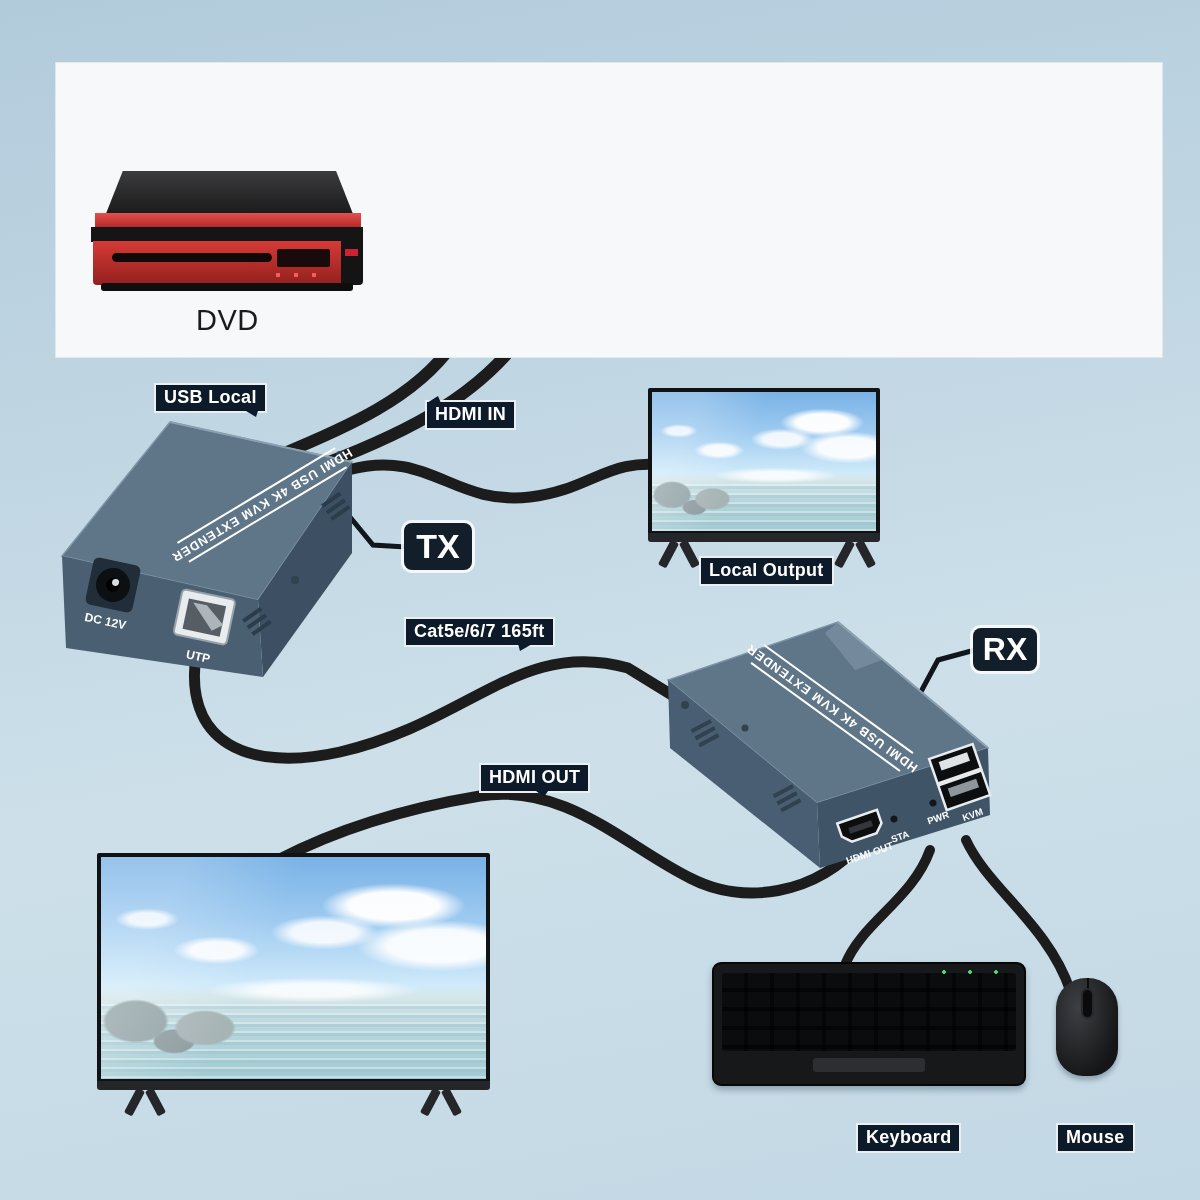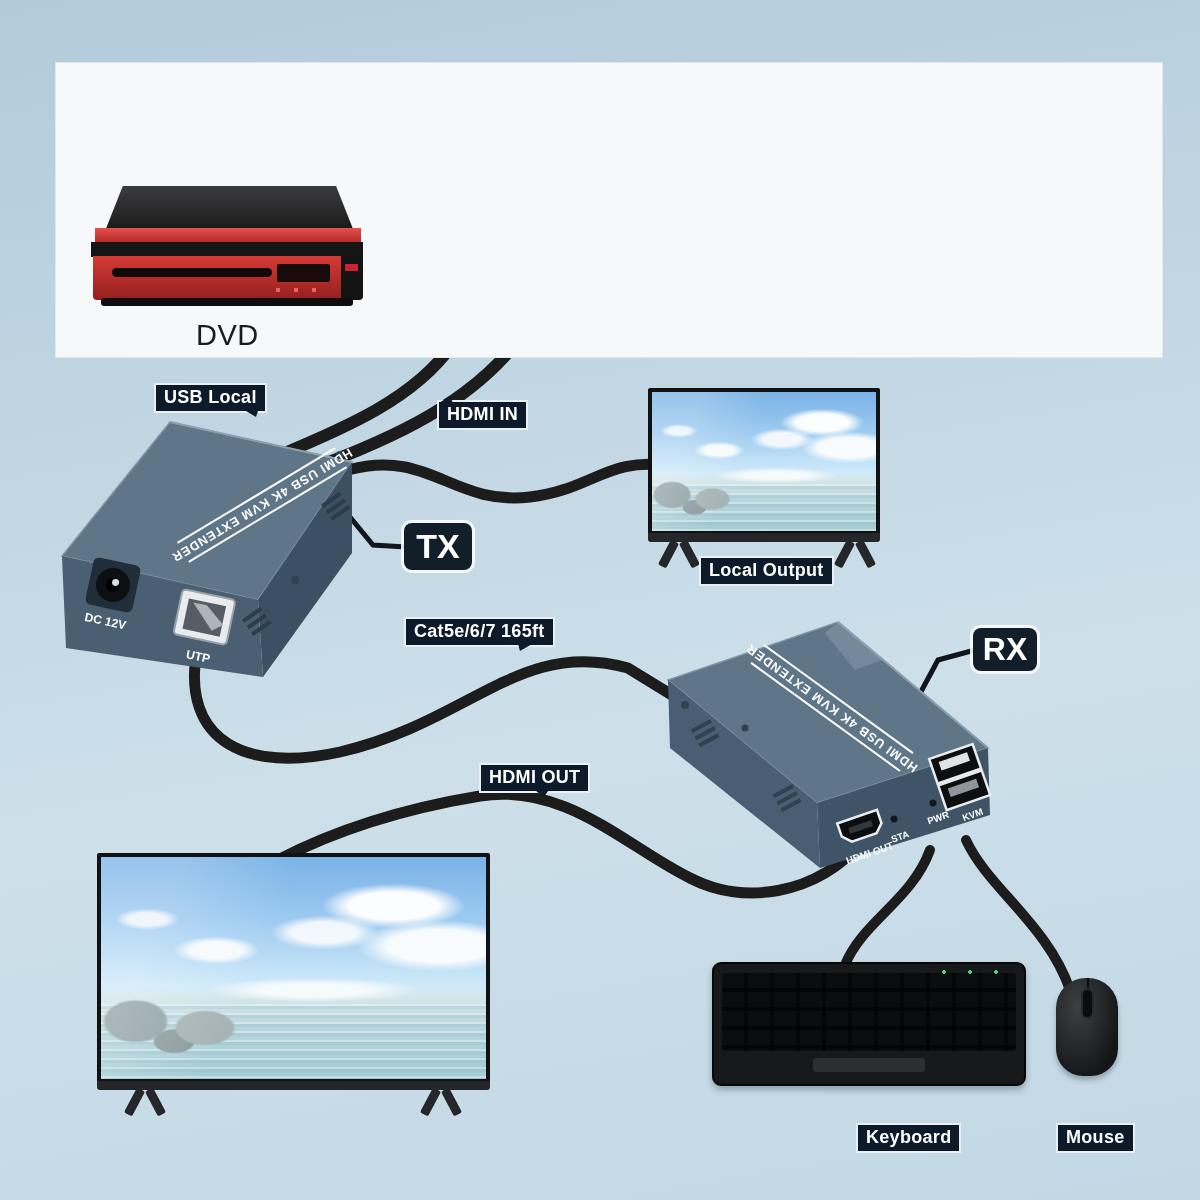--- a/index.html
+++ b/index.html
@@ -10,21 +10,21 @@
   }
   
   .banner{
     position:absolute;left:55px;top:62px;width:1108px;height:296px;
     background:#f6f8f9;border:1px solid #e2e8ea;box-sizing:border-box;
     display:flex;z-index:3;
   }
   .cell{display:flex;flex-direction:column;align-items:center;justify-content:flex-end;height:100%;box-sizing:border-box;}
   .cell .art{display:flex;align-items:flex-end;justify-content:center;}
   .dev-label{font-size:29px;color:#1b1b1b;letter-spacing:.5px;margin:8px 0 20px;line-height:34px;}
-  .c-dvd{width:31%;margin-top:15px;} .c-tvbox{width:20%;} .c-pc{width:22%;} .c-ps4{width:27%;}
+  .c-dvd{width:31%;} .c-tvbox{width:20%;} .c-pc{width:22%;} .c-ps4{width:27%;}
 
   
   .dvd{position:relative;width:272px;height:124px;}
   .dvd .top{position:absolute;left:14px;right:10px;top:0;height:44px;background:linear-gradient(180deg,#3c3c3e,#1a1a1b);clip-path:polygon(7% 0,93% 0,100% 100%,0 100%);}
   .dvd .strip{position:absolute;left:4px;right:2px;top:42px;height:15px;background:linear-gradient(180deg,#e4504d,#b02826);}
   .dvd .band{position:absolute;left:0;right:0;top:56px;height:15px;background:#151515;}
   .dvd .front{position:absolute;left:2px;right:4px;top:70px;height:44px;background:linear-gradient(180deg,#d63a36,#93201e);border-radius:0 0 4px 4px;}
   .dvd .slot{position:absolute;left:7%;top:12px;width:60%;height:9px;background:#120808;border-radius:5px;}
   .dvd .disp{position:absolute;right:11%;top:8px;width:20%;height:18px;background:#190b0b;border-radius:2px;}
   .dvd .btns{position:absolute;right:14%;top:30px;width:52px;height:8px;background:radial-gradient(circle 4px at 8px 4px,#f0605c 55%,transparent 60%),radial-gradient(circle 4px at 26px 4px,#f0605c 55%,transparent 60%),radial-gradient(circle 4px at 44px 4px,#f0605c 55%,transparent 60%);}
@@ -281,21 +281,21 @@
     <div class="keys"></div>
     <div class="space"></div>
     <div class="leds"></div>
   </div>
   <div class="mouse">
     <div class="split"></div>
     <div class="wheel"></div>
   </div>
 
   <div class="tag tag-usb" style="left:154px;top:383px;">USB Local</div>
-  <div class="tag tag-hdmi-in" style="left:437px;top:400px;">HDMI IN</div>
+  <div class="tag tag-hdmi-in" style="left:425px;top:400px;">HDMI IN</div>
   <div class="tag" style="left:699px;top:556px;">Local Output</div>
   <div class="tag tag-cat5" style="left:404px;top:617px;">Cat5e/6/7 165ft</div>
   <div class="tag tag-hdmi-out" style="left:479px;top:763px;">HDMI OUT</div>
   <div class="tag" style="left:856px;top:1123px;">Keyboard</div>
   <div class="tag" style="left:1056px;top:1123px;text-align:right;">Mouse</div>
 
   <div class="pill pill-tx">TX</div>
   <div class="pill pill-rx">RX</div>
 
 </div>

